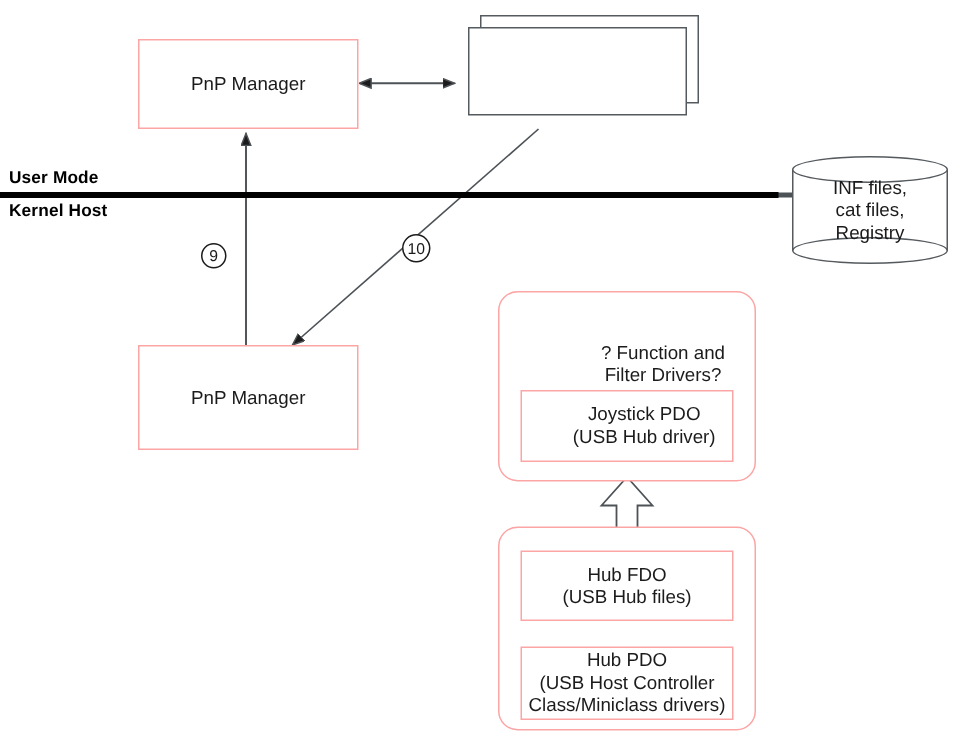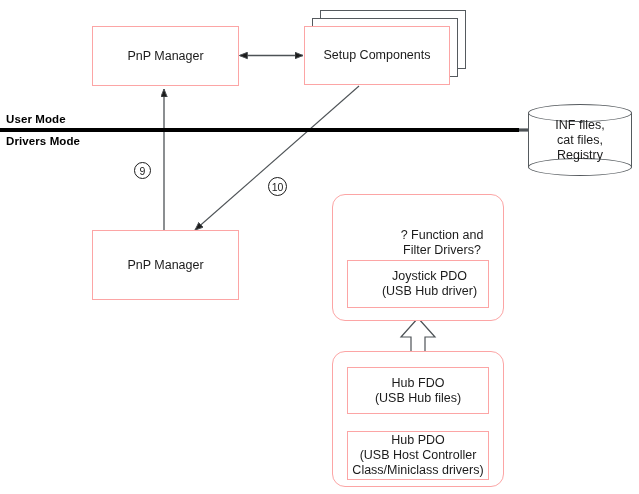--- a/index.html
+++ b/index.html
@@ -146,39 +146,38 @@
 
     <line x1="496" y1="130" x2="528" y2="130" stroke="#000000" stroke-width="3.2"></line>
 
     <polyline points="411,358 411,337 401,337 418,318 435,337 425,337 425,358" fill="#ffffff" stroke="#4d5256" stroke-width="1.2" stroke-linejoin="miter"></polyline>
 
     <line x1="418" y1="414" x2="418" y2="431" stroke="#4d5256" stroke-width="1.2"></line>
   </svg>
 
   <div class="divider" style="left:0px; top:128px; width:519px; height:3.5px;"></div>
   <div class="mode-label" style="left:6px; top:113px;">User Mode</div>
-  <div class="mode-label" style="left:6px; top:135px;">Drivers Mode</div>
+  <div class="mode-label" style="left:6px; top:135px;">Kernel Host</div>
 
   <div class="box" style="left:92px; top:26px; width:147px; height:60px;">PnP Manager</div>
 
   <div class="sheet" style="left:320px; top:10px; width:146px; height:59px;"></div>
   <div class="sheet" style="left:312px; top:18px; width:146px; height:59px;"></div>
-  <div class="box" style="left:304px; top:26px; width:146px; height:59px;">Setup Components</div>
 
   <div class="cyl" style="left:528px; top:104px; width:104px; height:72px;">
     <div class="cyl-body"></div>
     <div class="cyl-bottom"></div>
     <div class="cyl-top"></div>
     <div class="cyl-text">INF files,
 cat files,
 Registry</div>
   </div>
 
   <div class="step" style="left:134px; top:162px;">9</div>
-  <div class="step" style="left:268px; top:177px; width:19px; height:19px;">10</div>
+  <div class="step" style="left:268px; top:156px; width:19px; height:19px;">10</div>
 
   <div class="box" style="left:92px; top:230px; width:147px; height:70px;">PnP Manager</div>
 
   <div class="box rounded" style="left:332px; top:194px; width:172px; height:127px; display:block;">
     <div style="text-align:center; font-size:12.5px; line-height:15px; color:#1b1b1b;
                 white-space:pre-line; margin-top:18px;">? Function and
 Filter Drivers?</div>
   </div>
   <div class="box" style="left:347px; top:260px; width:142px; height:48px;padding-left:23px;">Joystick PDO
 (USB Hub driver)</div>

